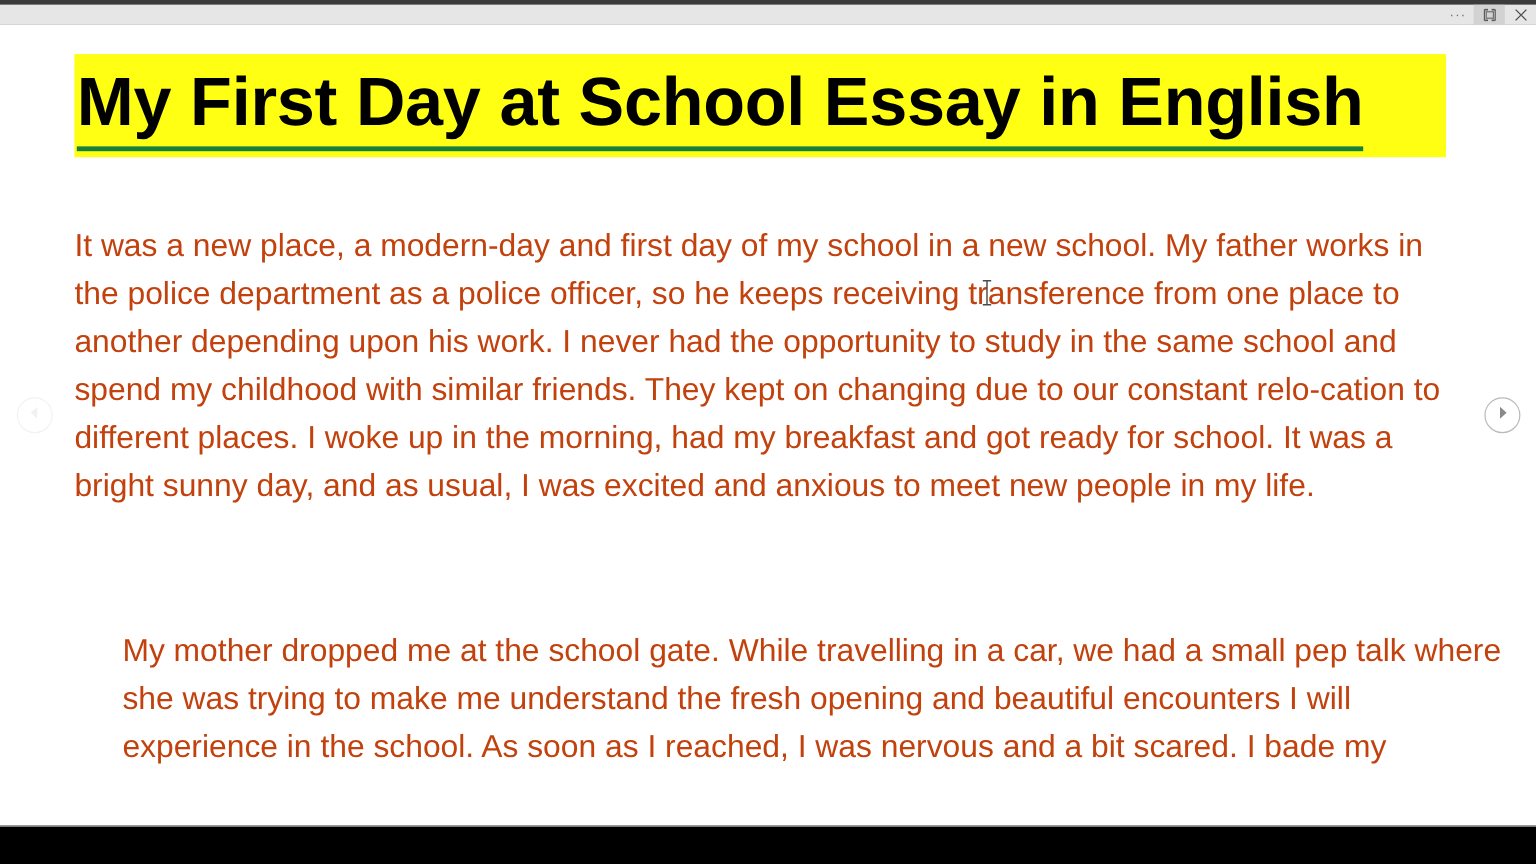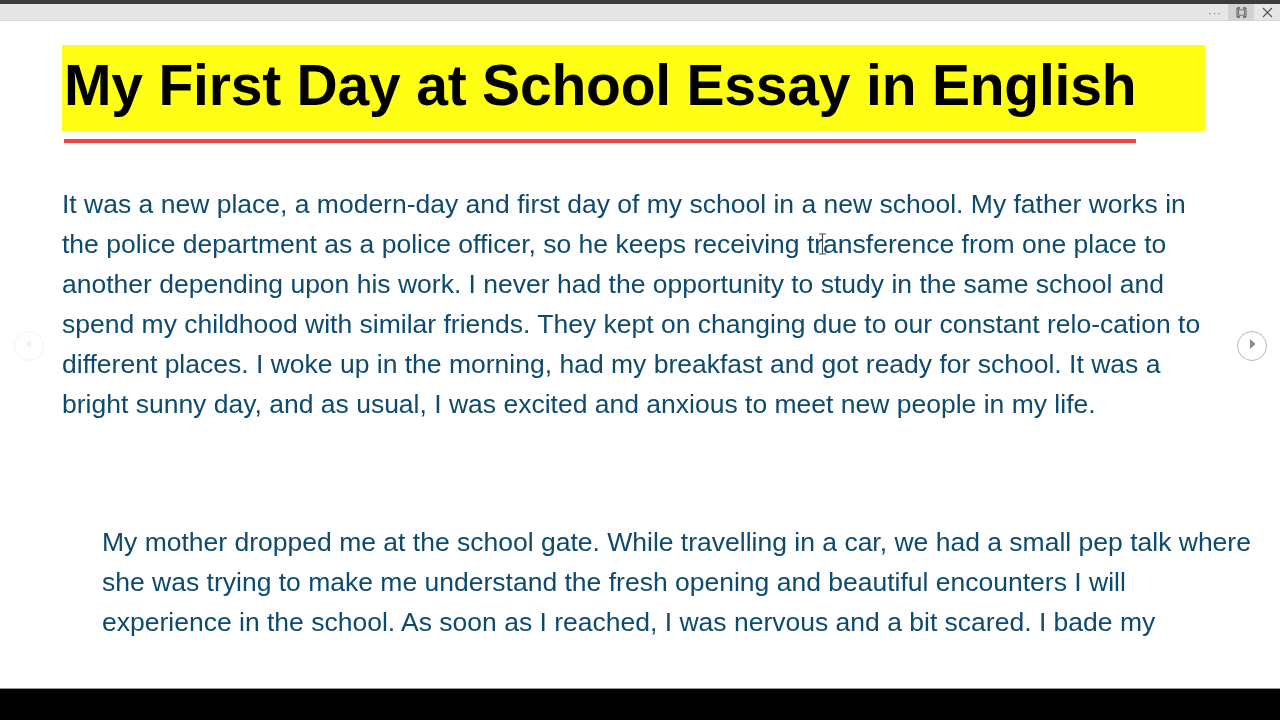--- a/index.html
+++ b/index.html
@@ -82,32 +82,32 @@
   }
 
   .title-text {
     display: inline;
     font-family: "Liberation Sans", "DejaVu Sans", sans-serif;
     font-weight: bold;
     font-size: 57px;
     line-height: 62px;
     letter-spacing: -0.2px;
     color: #000000;
-    border-bottom: 4px solid #ef4444;
-    padding-bottom: 22px;
+    border-bottom: 4px solid #15803d;
+    padding-bottom: 5px;
     white-space: nowrap;
   }
 
   .body-block {
     position: absolute;
     left: 62px;
     width: 1155px;
     font-size: 26.5px;
     line-height: 40px;
-    color: #0c4a6e;
+    color: #c2410c;
     text-align: left;
   }
 
   .para-1 { top: 163px; }
   .para-2 { top: 501px; margin-left: 40px; }
 
   .body-block p { margin: 0; }
 
   
   .nav-arrow {

